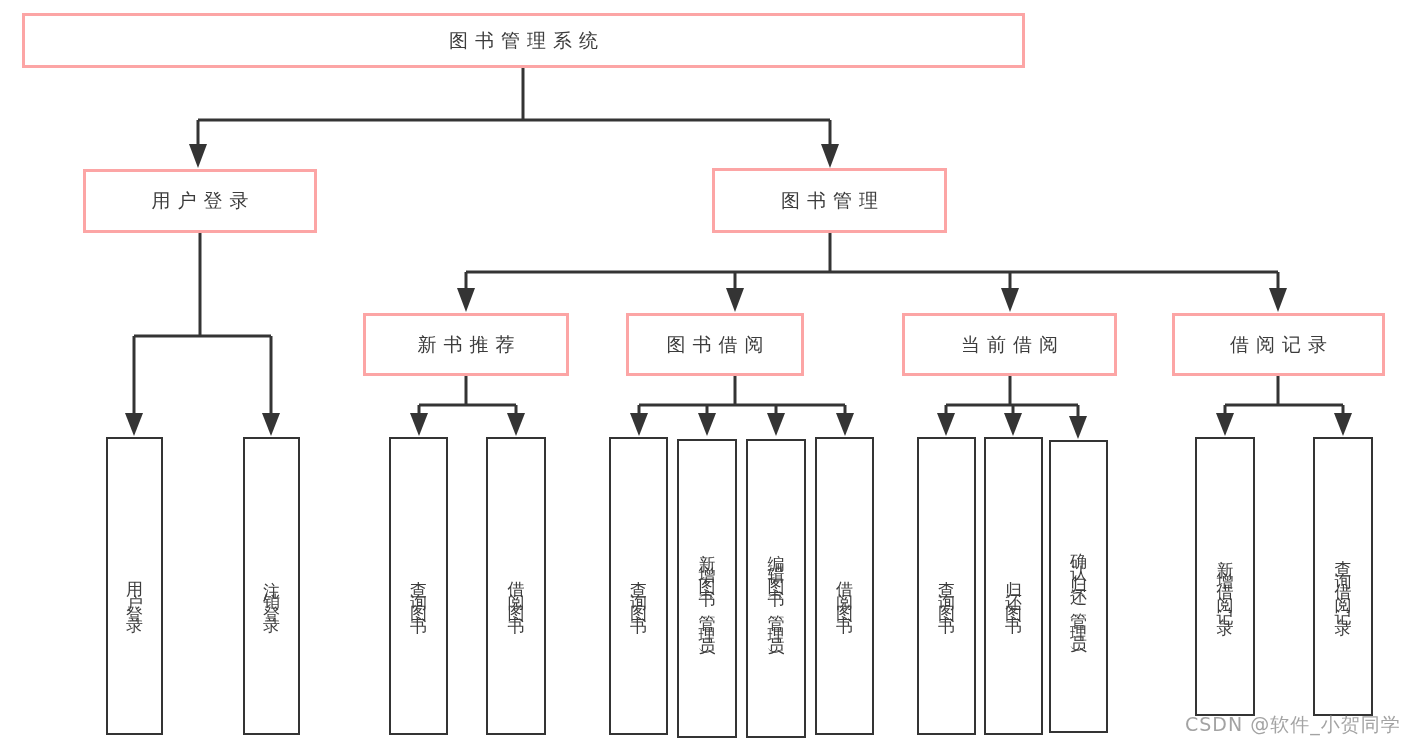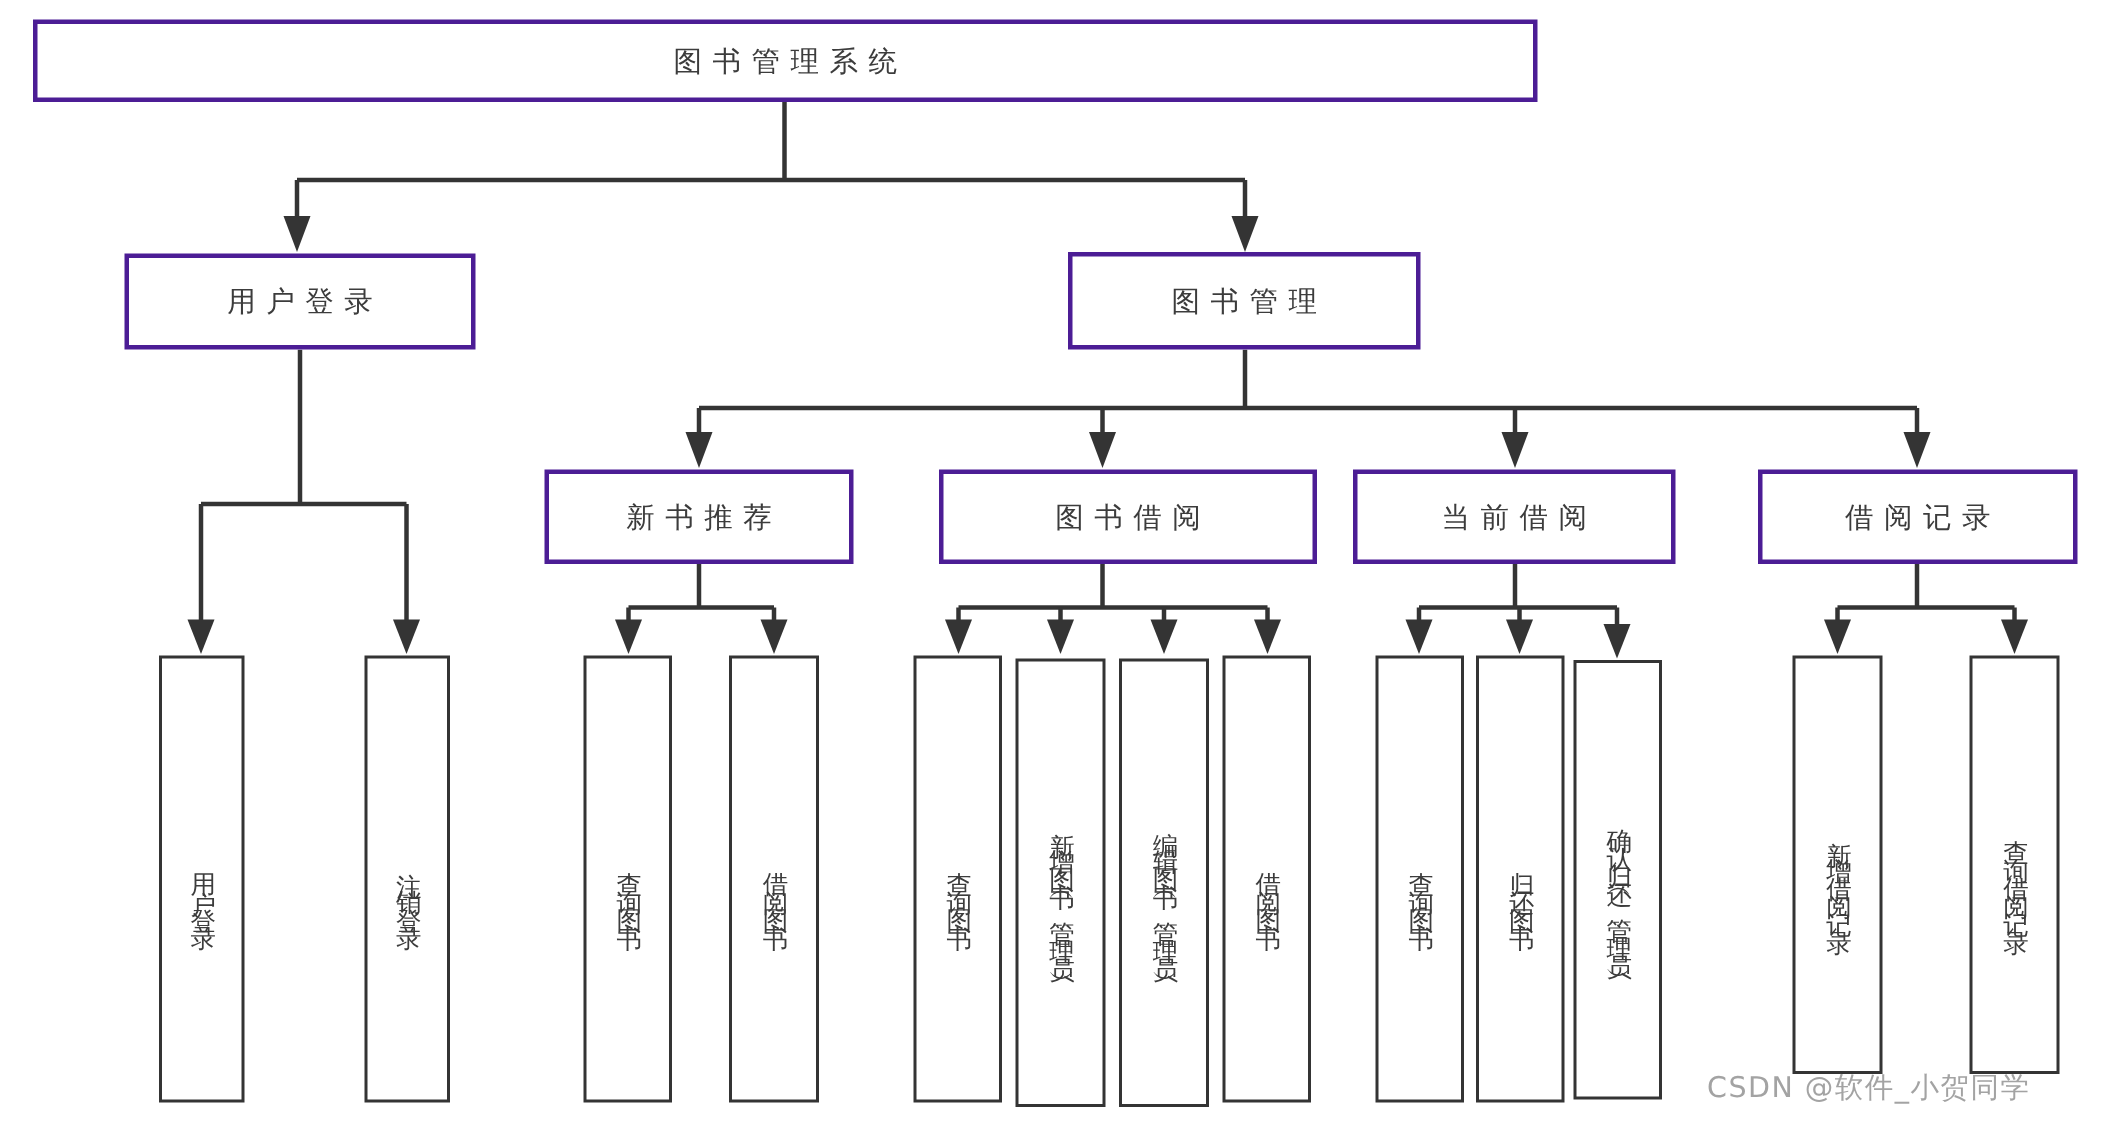--- a/index.html
+++ b/index.html
@@ -12,21 +12,21 @@
     overflow: hidden;
   }
   .connector-layer {
     position: absolute;
     left: 0; top: 0;
     width: 1405px; height: 747px;
   }
   .hbox {
     position: absolute;
     box-sizing: border-box;
-    border: 3px solid #4c1d95;
+    border: 3px solid #fca5a5;
     background: #ffffff;
     display: flex;
     align-items: center;
     justify-content: center;
     font-size: 19px;
     letter-spacing: 7px;
     padding-left: 7px; 
     color: #3c3c3c;
     white-space: nowrap;
   }
@@ -121,21 +121,21 @@
     <path d="M1343,405 V416"></path>
     <polygon points="1334,413 1352,413 1343,436" fill="#343434" stroke="none"></polygon>
   </svg>
 
   <div class="hbox" style="left:22px; top:13px; width:1003px; height:55px;">图书管理系统</div>
 
   <div class="hbox" style="left:83px; top:169px; width:234px; height:64px;">用户登录</div>
   <div class="hbox" style="left:363px; top:313px; width:206px; height:63px;">新书推荐</div>
 
   <div class="hbox" style="left:712px; top:168px; width:235px; height:65px;">图书管理</div>
-  <div class="hbox" style="left:626px; top:313px; width:252px; height:63px;">图书借阅</div>
+  <div class="hbox" style="left:626px; top:313px; width:178px; height:63px;">图书借阅</div>
   <div class="hbox" style="left:1172px; top:313px; width:213px; height:63px;">借阅记录</div>
   <div class="hbox" style="left:902px; top:313px; width:215px; height:63px;">当前借阅</div>
 
   <div class="vbox" style="left:106px; top:437px; width:57px; height:298px;">用户登录</div>
   <div class="vbox" style="left:243px; top:437px; width:57px; height:298px;">注销登录</div>
 
   <div class="vbox" style="left:389px; top:437px; width:59px; height:298px;">查询图书</div>
   <div class="vbox" style="left:486px; top:437px; width:60px; height:298px;">借阅图书</div>
 
   <div class="vbox" style="left:609px; top:437px; width:59px; height:298px;">查询图书</div>
@@ -143,15 +143,15 @@
   <div class="vbox" style="left:746px; top:439px; width:60px; height:299px;">编辑图书（管理员）</div>
   <div class="vbox" style="left:815px; top:437px; width:59px; height:298px;">借阅图书</div>
 
   <div class="vbox" style="left:917px; top:437px; width:59px; height:298px;">查询图书</div>
   <div class="vbox" style="left:984px; top:437px; width:59px; height:298px;">归还图书</div>
   <div class="vbox" style="left:1049px; top:440px; width:59px; height:293px;">确认归还（管理员）</div>
 
   <div class="vbox" style="left:1195px; top:437px; width:60px; height:279px;">新增借阅记录</div>
   <div class="vbox" style="left:1313px; top:437px; width:60px; height:279px;">查询借阅记录</div>
 
-  <div class="watermark" style="left:1138px; top:712px;">CSDN @软件_小贺同学</div>
+  <div class="watermark" style="left:1185px; top:712px;">CSDN @软件_小贺同学</div>
 
 </div>
 
 </body></html>

